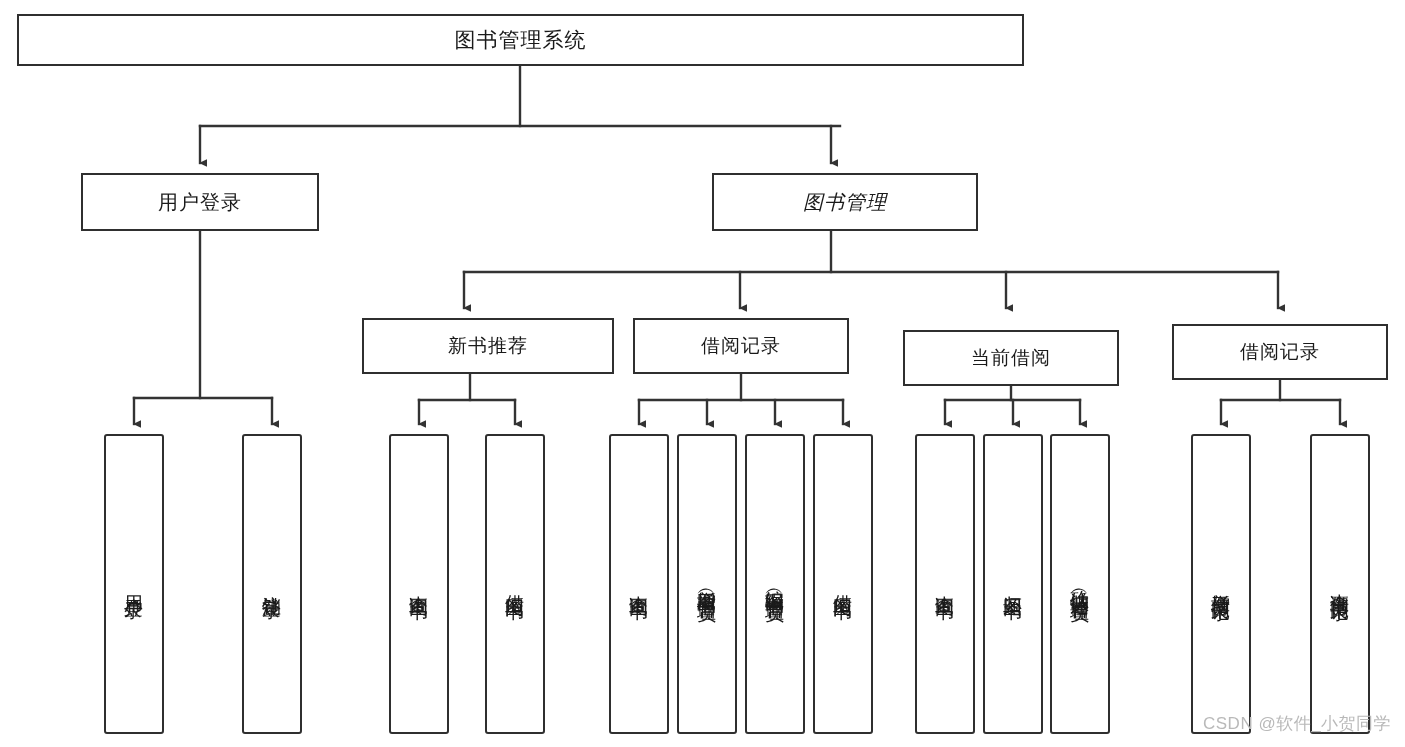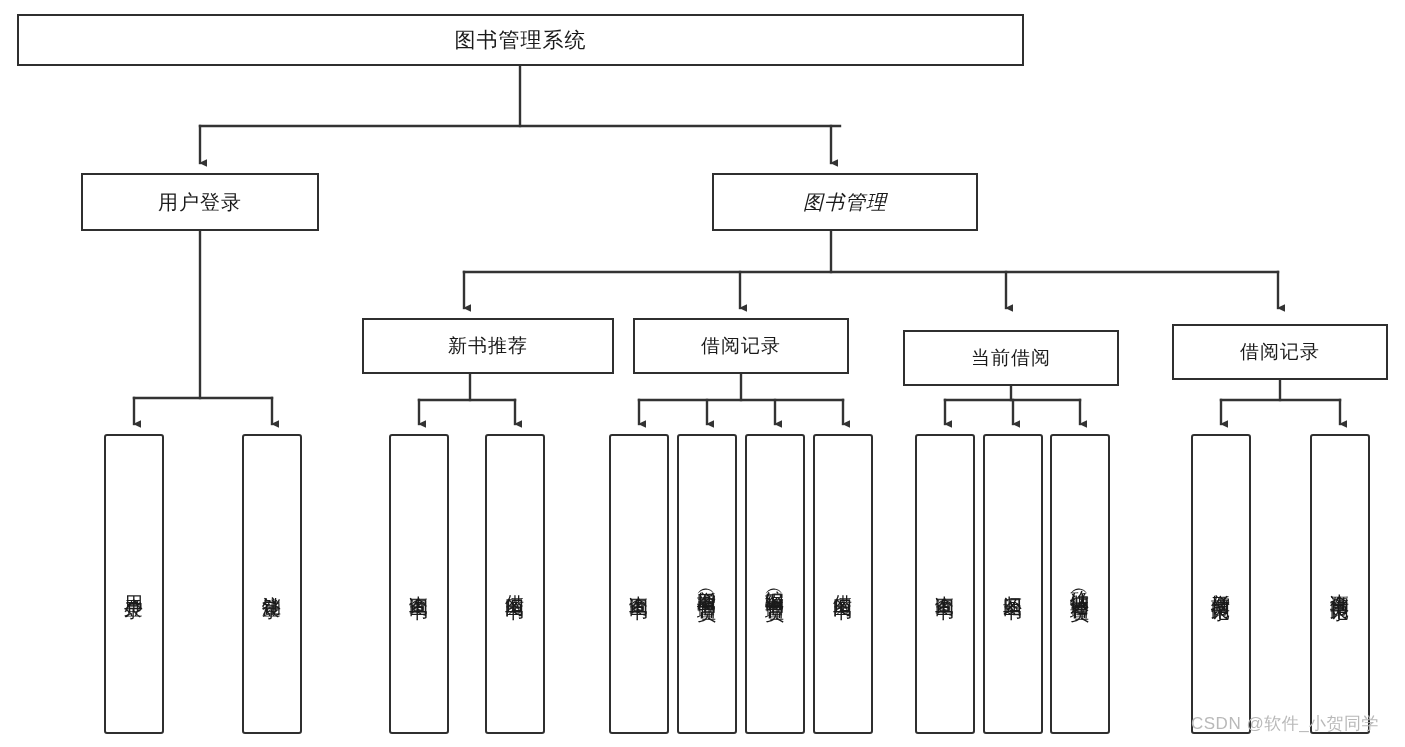--- a/index.html
+++ b/index.html
@@ -64,20 +64,21 @@
     white-space: nowrap;
     letter-spacing: 1px;
   }
   .watermark {
     position: absolute;
     color: #b9b9b9;
     font-size: 17px;
     letter-spacing: 0.5px;
     white-space: nowrap;
     pointer-events: none;
+    padding-left: 12px;
   }
 </style>
 </head>
 <body>
 
 <div id="diagram-root">
 
   <svg class="diagram-svg" viewBox="0 0 1405 747">
     <defs>
       <marker id="arrowhead" markerWidth="10" markerHeight="10" refX="4.2" refY="7.4" orient="auto" markerUnits="userSpaceOnUse">

